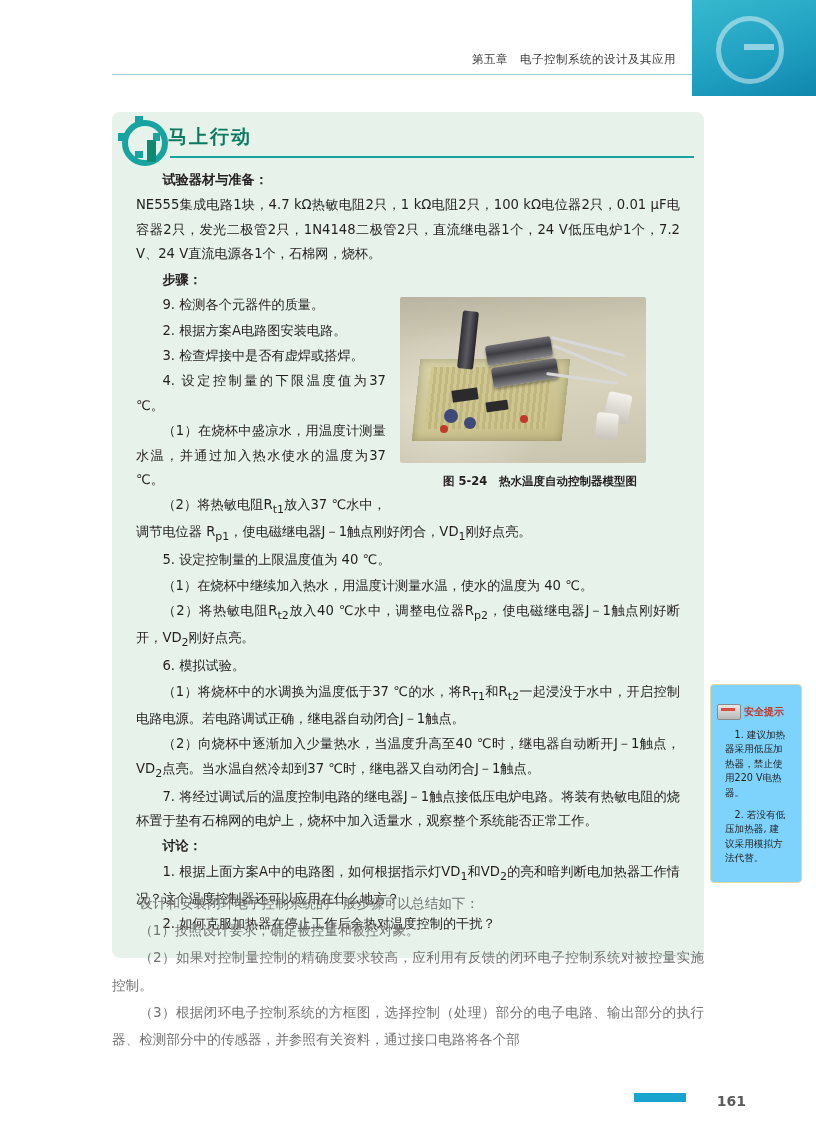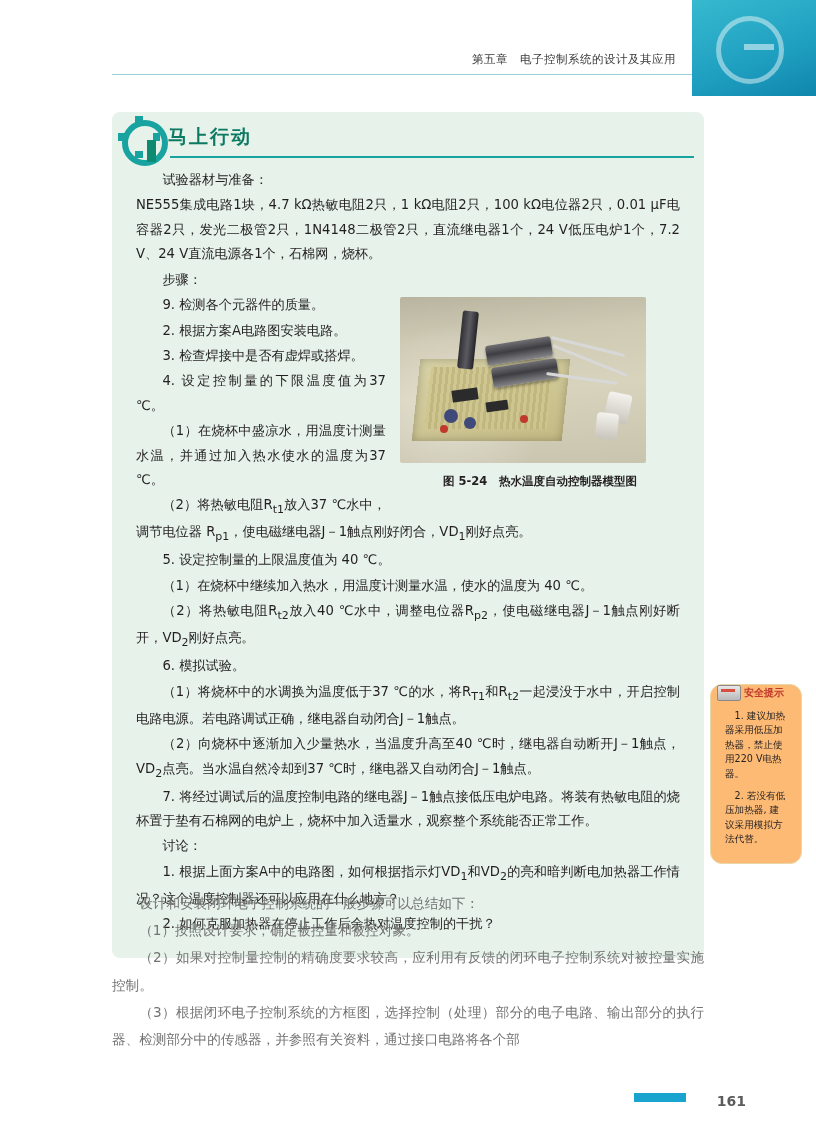--- a/index.html
+++ b/index.html
@@ -142,21 +142,21 @@
     padding: 0 24px 20px 24px;
     font-size: 13.2px;
     line-height: 1.85;
     color: #231f20;
   }
   .activity-body p {
     margin: 0 0 1px 0;
     text-align: justify;
   }
   .indent2 { text-indent: 2em; }
-  .bold { font-weight: normal; }
+  .bold { font-weight: bold; }
 
   
   .figure-wrap {
     float: right;
     width: 280px;
     margin: 4px 0 6px 14px;
   }
   .figure-img {
     width: 246px;
     height: 166px;
@@ -224,24 +224,24 @@
     font-weight: bold;
     color: #231f20;
   }
 
   
   .safety-box {
     position: absolute;
     right: 14px;
     top: 684px;
     width: 92px;
-    background: #fdba74;
+    background: #7dd3fc;
     border: 1px solid #e8d7a7;
-    border-radius: 12px;
-    padding: 0 6px 8px 6px;
+    border-radius: 4px;
+    padding: 19px 6px 8px 6px;
     box-sizing: border-box;
   }
   .safety-head {
     display: flex;
     align-items: center;
     gap: 3px;
     margin-bottom: 2px;
   }
   .safety-icon {
     width: 22px;

